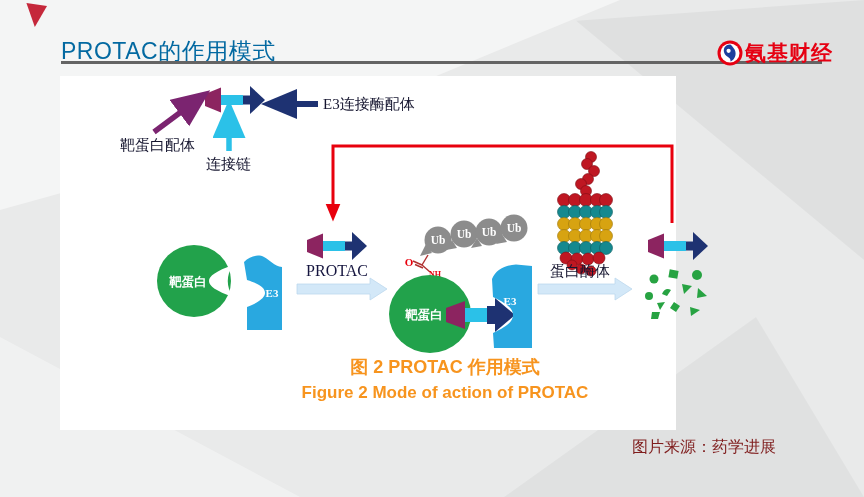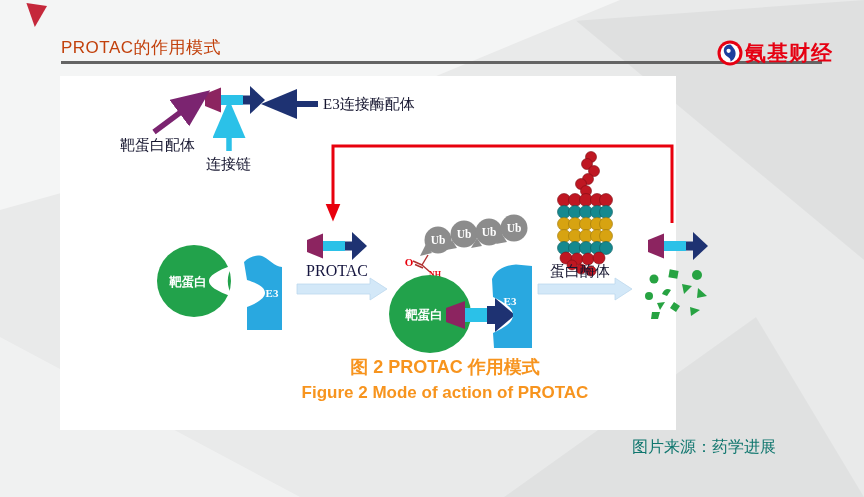--- a/index.html
+++ b/index.html
@@ -15,32 +15,32 @@
   .tex2{right:0;top:0;width:320px;height:260px;background:rgba(0,0,0,.04);
         clip-path:polygon(100% 0,100% 100%,10% 8%);}
   .tex3{right:0;bottom:0;width:360px;height:180px;background:rgba(0,0,0,.035);
         clip-path:polygon(100% 100%,0 100%,70% 0);}
   .tex4{left:0;bottom:0;width:300px;height:160px;background:rgba(255,255,255,.35);
         clip-path:polygon(0 100%,100% 100%,0 0);}
 
   .corner-tri{position:absolute;left:26px;top:3px;width:21px;height:24px;
     background:#c5283b;clip-path:polygon(2% 0,100% 12%,42% 100%);}
 
-  .page-title{position:absolute;left:61px;top:36px;font-size:17px;color:#c2410c;
+  .page-title{position:absolute;left:61px;top:36px;font-size:23px;color:#0369a1;
     letter-spacing:.5px;}
   .divider{position:absolute;left:61px;top:61px;width:761px;height:3px;background:#646464;}
 
   .brand{position:absolute;top:39px;right:31px;display:flex;align-items:center;gap:2px;}
   .brand-text{font-size:21px;font-weight:bold;color:#e60012;letter-spacing:1px;
     font-family:"Liberation Sans",sans-serif;}
 
   .panel{position:absolute;left:60px;top:76px;width:616px;height:354px;background:#ffffff;}
   .panel svg{display:block;}
 
-  .source{position:absolute;right:88px;top:437px;font-size:16px;color:#0f766e;}
+  .source{position:absolute;right:88px;top:437px;font-size:16px;color:#7f1d1d;}
 
   text{font-family:"Liberation Serif","DejaVu Serif",serif;}
   .lab{font-size:15px;fill:#15152f;}
   .lab-protac{font-size:16px;fill:#15153f;}
   .wlab{fill:#ffffff;font-weight:bold;}
   .cap-zh{font-size:18px;font-weight:bold;fill:#f7941e;font-family:"Liberation Sans",sans-serif;}
   .cap-en{font-size:17px;font-weight:bold;fill:#f7941e;font-family:"Liberation Sans",sans-serif;}
 </style>
 </head>
 <body>

